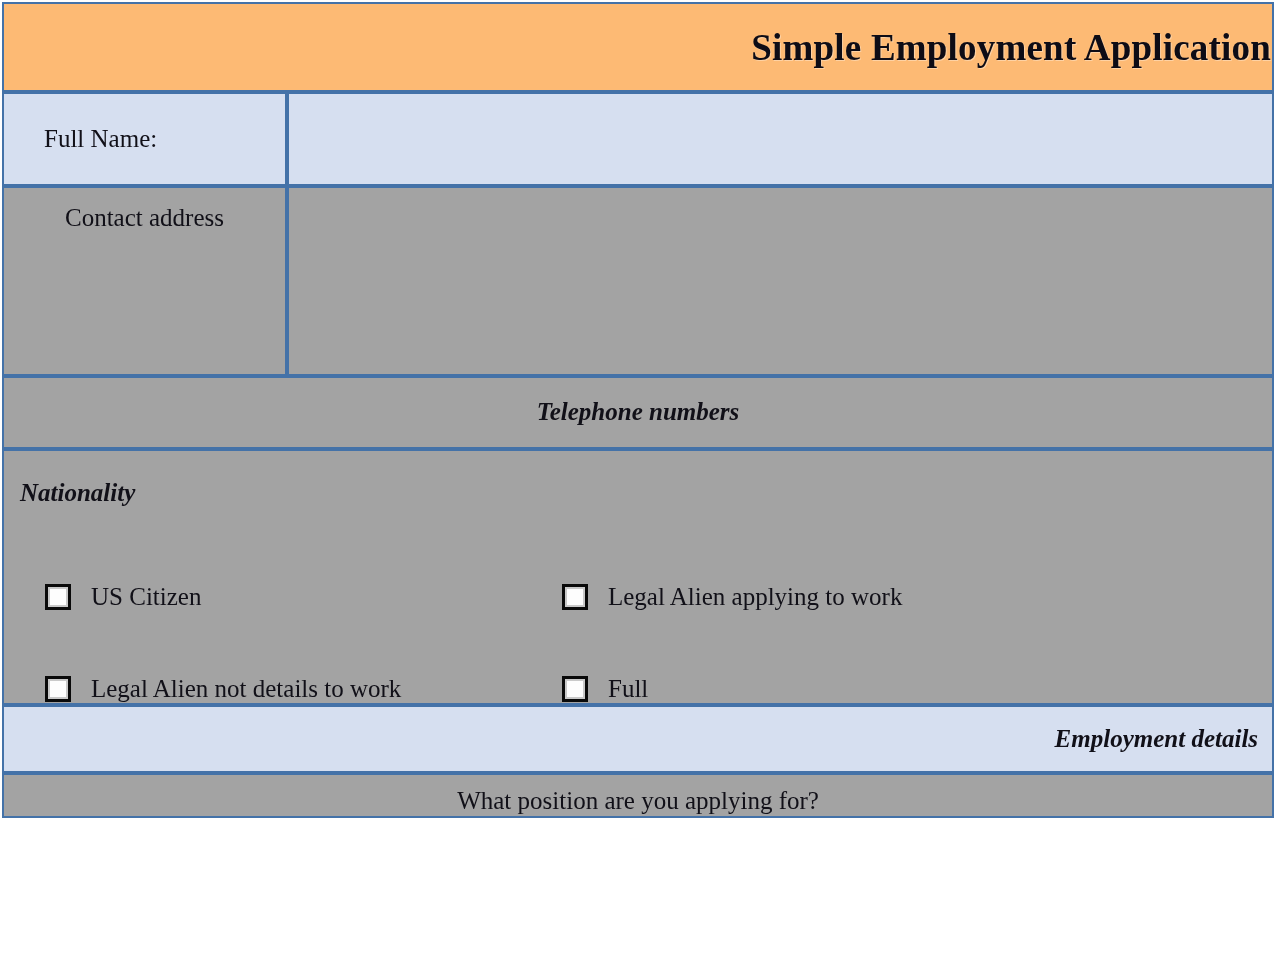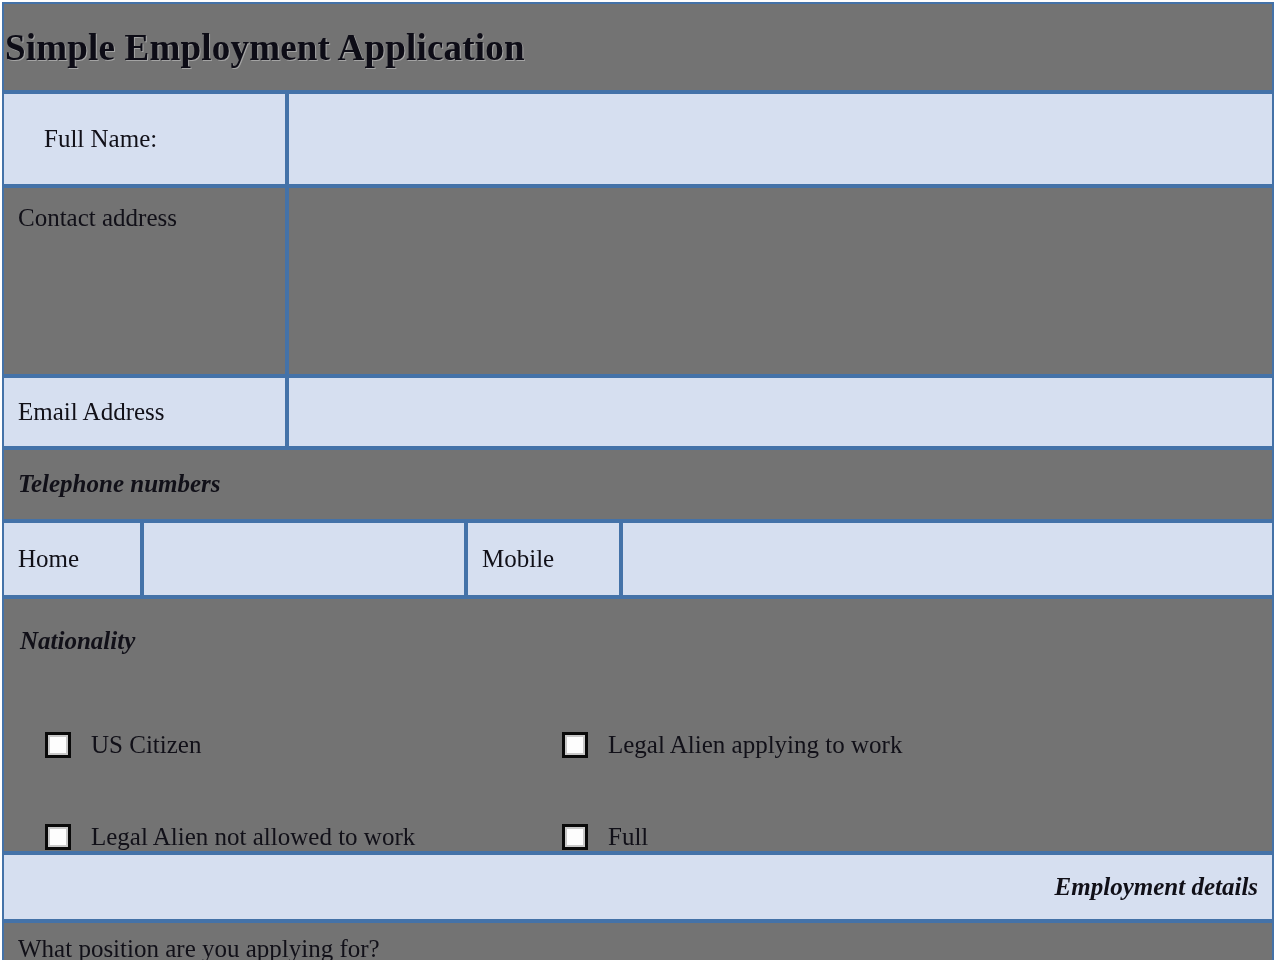--- a/index.html
+++ b/index.html
@@ -37,28 +37,28 @@
     padding: 0 14px;
     vertical-align: middle;
     font-size: 25px;
     line-height: 1.15;
     color: #111018;
     background: #ffffff;
     box-sizing: border-box;
   }
 
   .tint   { background: #d6dff0; }
-  .white  { background: #737373; }
+  .white  { background: #a3a3a3; text-align: center; }
 
   
   .title-band {
     border: 2px solid #4472a8;
-    background: #737373;
+    background: #fdba74;
     height: 90px;
-    text-align: left;
+    text-align: right;
     vertical-align: middle;
     box-sizing: border-box;
   }
   .title-text {
     font-size: 37px;
     font-weight: bold;
     color: #0d0c16;
     letter-spacing: 0.2px;
     text-shadow: 1px 1px 0 rgba(255,255,255,0.35);
     font-family: "Liberation Serif", "DejaVu Serif", serif;
@@ -163,35 +163,25 @@
       <tr class="h-fullname">
         <td class="cell tint h-fullname" colspan="2">Full Name:</td>
         <td class="cell tint h-fullname" colspan="3"></td>
       </tr>
 
       <tr class="h-address">
         <td class="cell white h-address" colspan="2" style="vertical-align:top; padding-top:16px;">Contact address</td>
         <td class="cell white h-address" colspan="3" style="vertical-align:top; padding-top:16px;"></td>
       </tr>
 
-      <tr class="h-email">
-        <td class="cell tint h-email" colspan="2">Email Address</td>
-        <td class="cell tint h-email" colspan="3"></td>
-      </tr>
 
       <tr class="h-telephone">
         <td class="cell white h-telephone section-head" colspan="5">Telephone numbers</td>
       </tr>
 
-      <tr class="h-homemobile">
-        <td class="cell tint h-homemobile">Home</td>
-        <td class="cell tint h-homemobile" colspan="2"></td>
-        <td class="cell tint h-homemobile">Mobile</td>
-        <td class="cell tint h-homemobile"></td>
-      </tr>
 
       <tr class="h-nationality">
         <td class="cell white h-nationality nationality-cell" colspan="5">
 
           <span class="nat-label">Nationality</span>
 
           <div class="nat-grid">
 
             <div class="nat-row">
               <label class="nat-opt col1">
@@ -200,21 +190,21 @@
               </label>
               <label class="nat-opt col2">
                 <span class="checkbox"></span>
                 <span class="nat-opt-label">Legal Alien applying to work</span>
               </label>
             </div>
 
             <div class="nat-row">
               <label class="nat-opt col1">
                 <span class="checkbox"></span>
-                <span class="nat-opt-label">Legal Alien not allowed to work</span>
+                <span class="nat-opt-label">Legal Alien not details to work</span>
               </label>
               <label class="nat-opt col2">
                 <span class="checkbox"></span>
                 <span class="nat-opt-label">Full</span>
               </label>
             </div>
 
           </div>
         </td>
       </tr>

